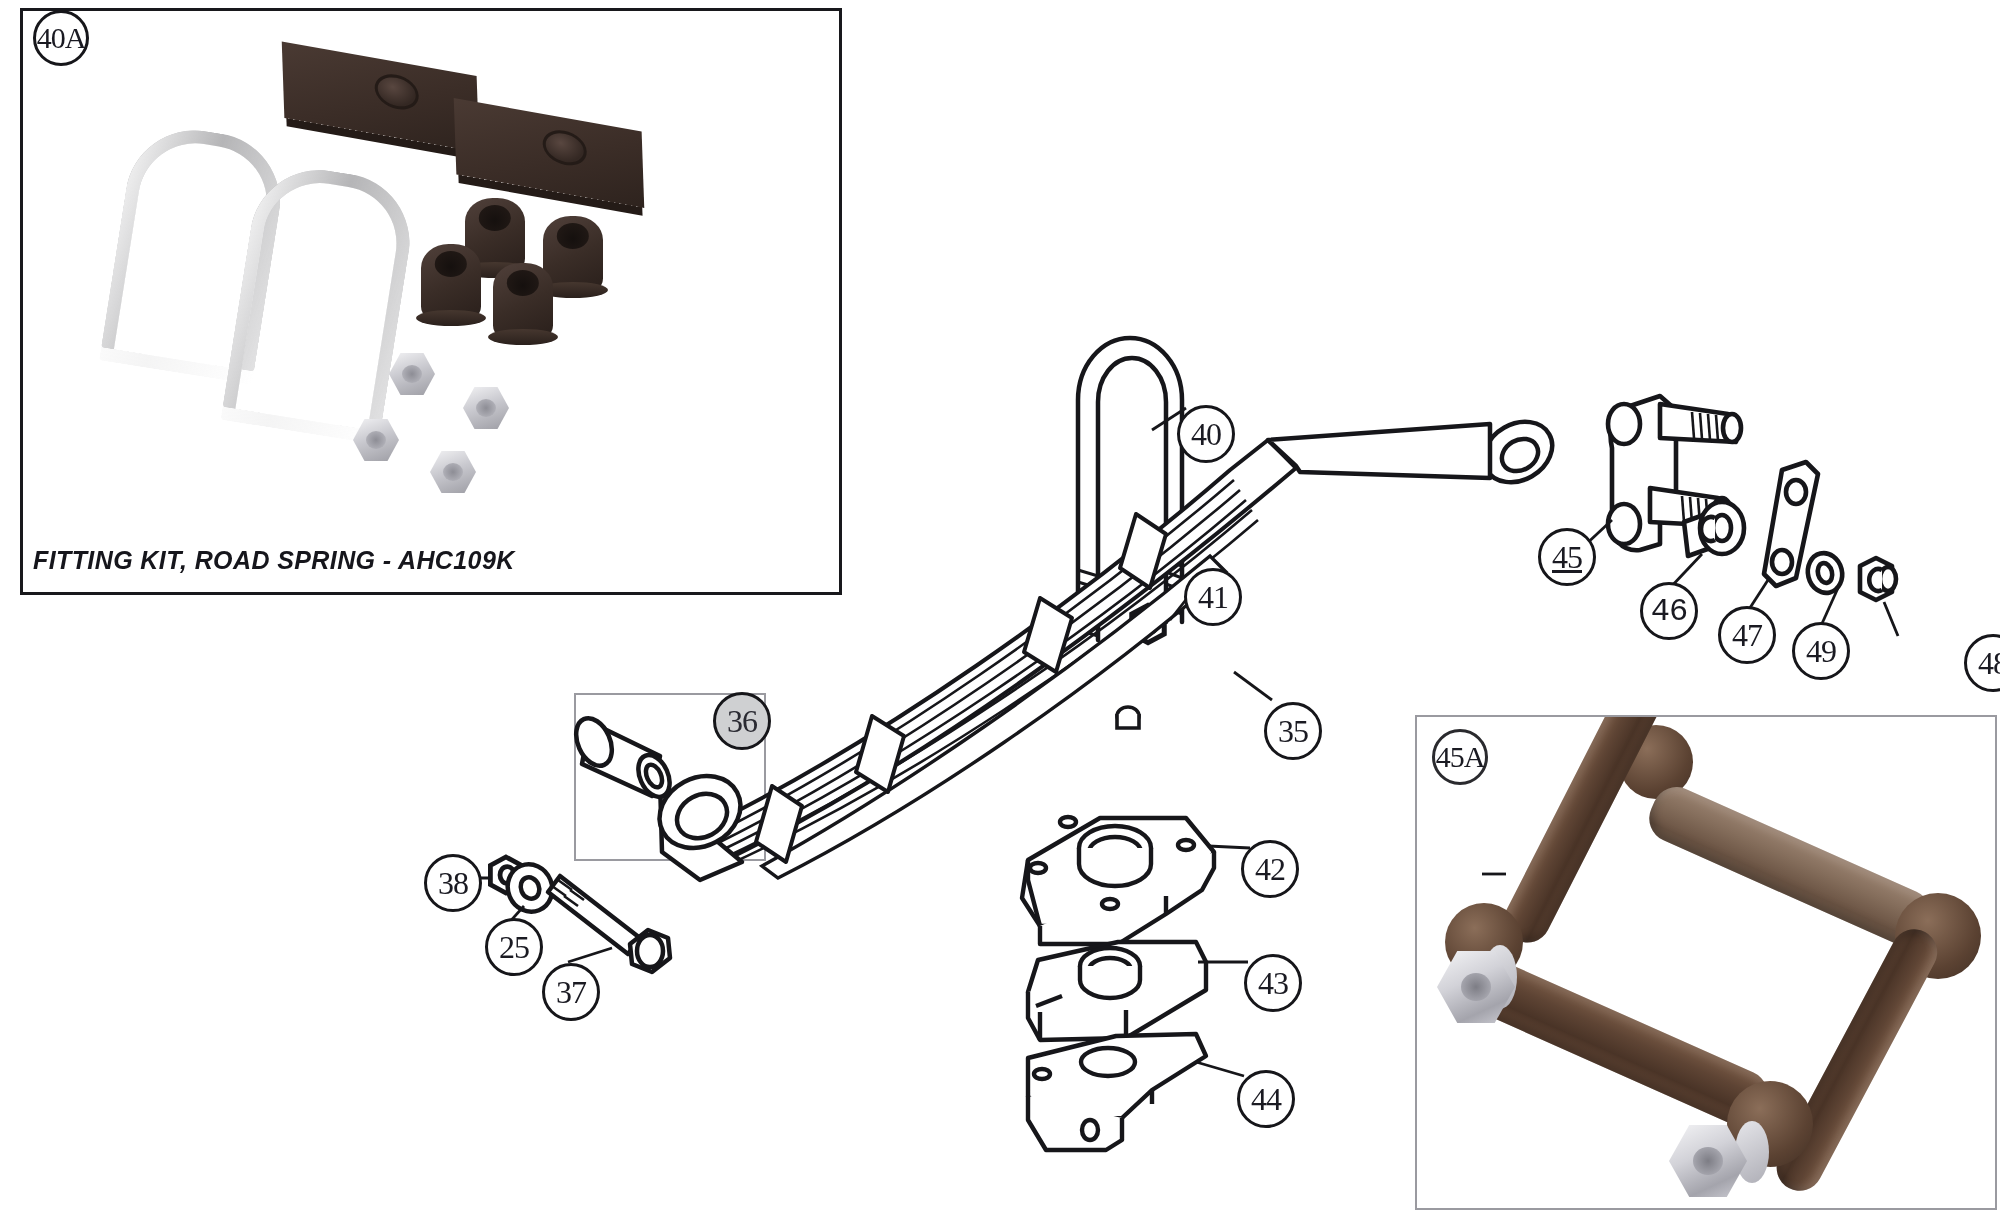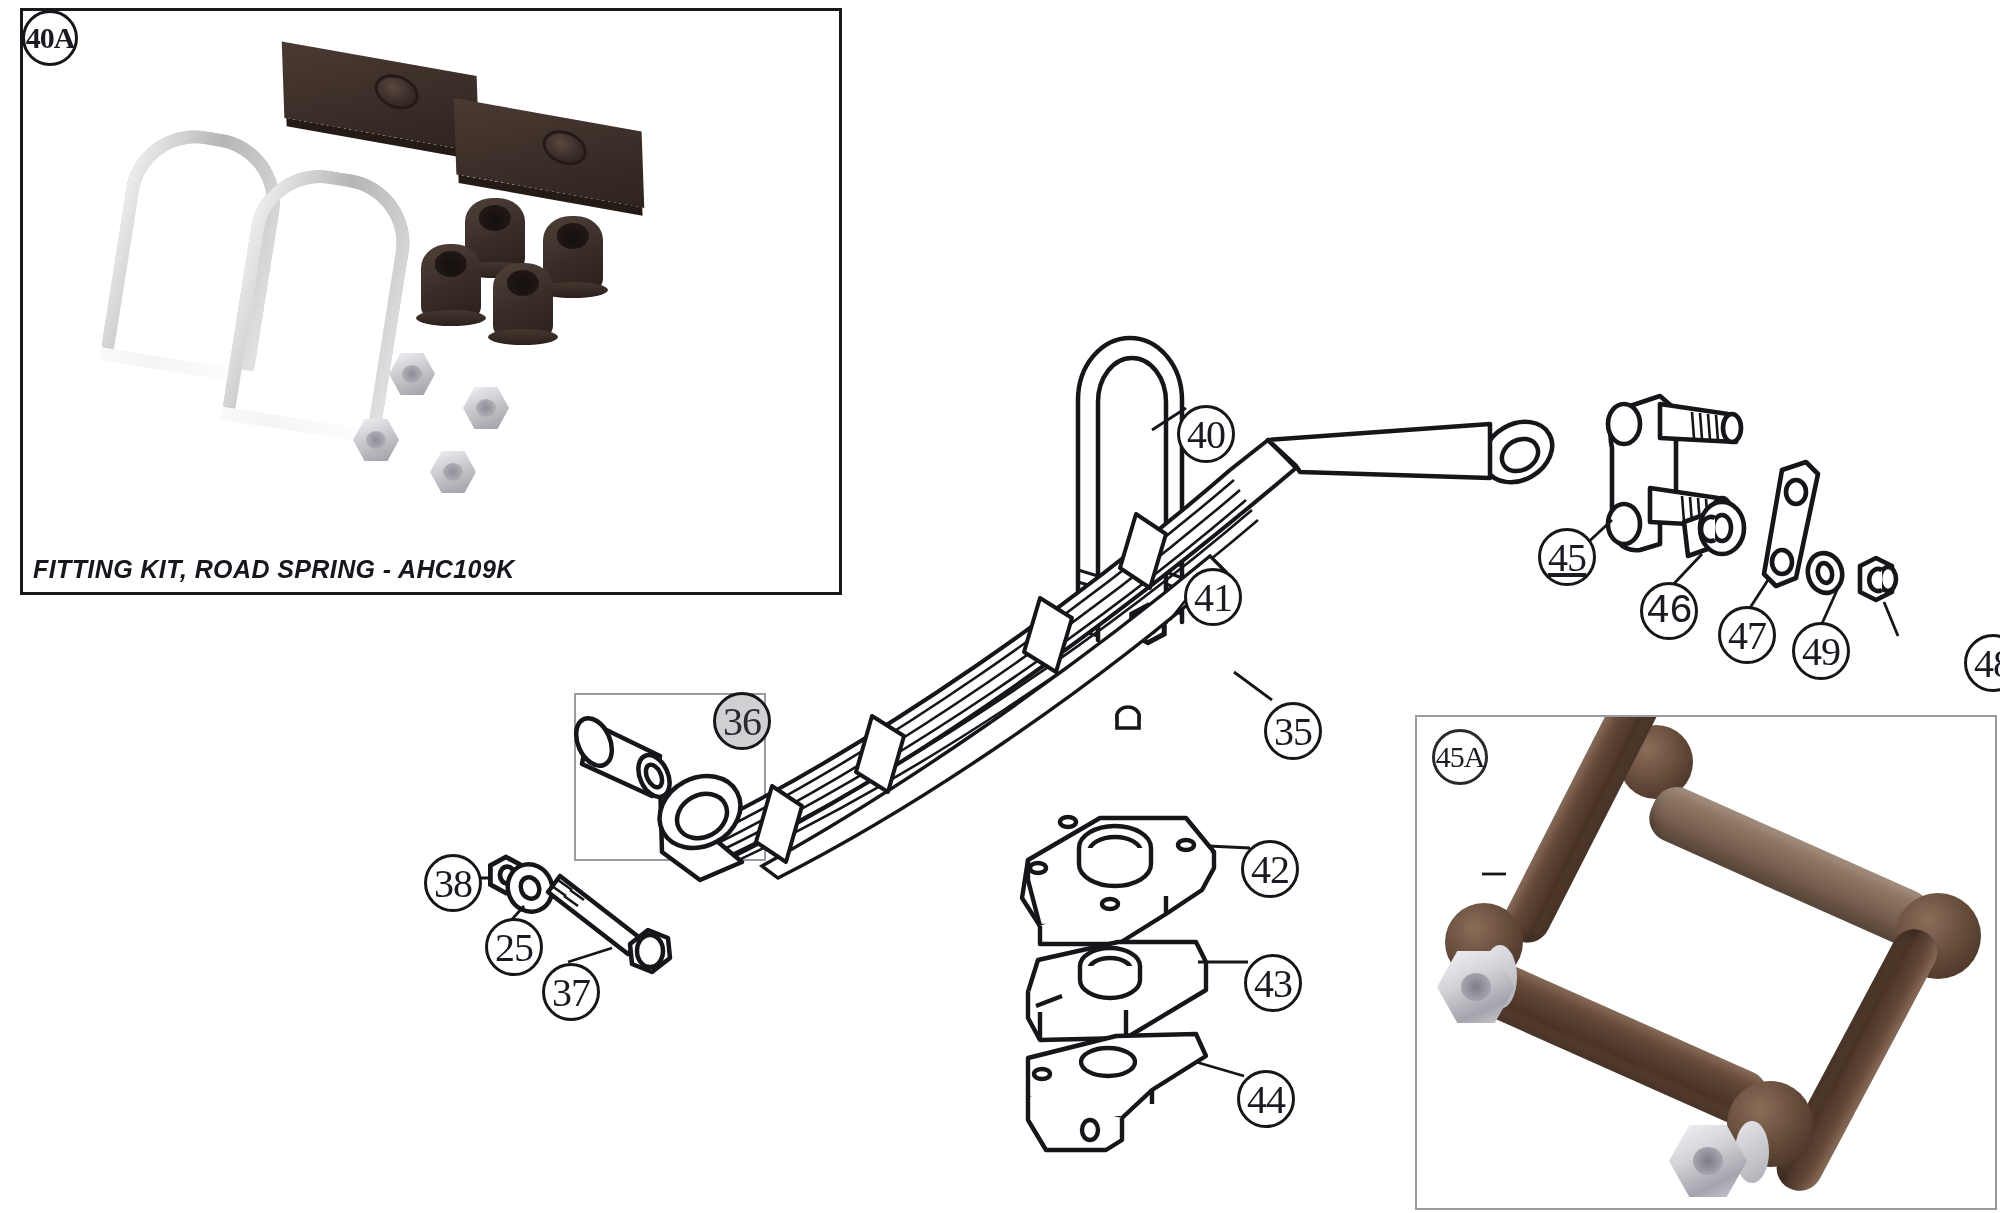--- a/index.html
+++ b/index.html
@@ -17,21 +17,21 @@
 
   
   .callout {
     position: absolute;
     width: 58px; height: 58px;
     border-radius: 50%;
     border: 3px solid #16161a;
     background: #ffffff;
     display: flex; align-items: center; justify-content: center;
     font-family: "Liberation Serif", serif;
-    font-size: 40px;
+    font-size: 32px;
     font-weight: 400;
     color: #1a1a22;
     letter-spacing: -1px;
     z-index: 40;
   }
   .callout.shaded { background: #cfd0d2; color:#2a2a32; }
   .callout.box-tag {
     width: 56px; height: 56px;
     font-size: 30px;
     z-index: 60;
@@ -52,21 +52,20 @@
     position:absolute;
     font-family: "Liberation Sans", sans-serif;
     font-weight: bold;
     font-style: italic;
     font-size: 25px;
     letter-spacing: 0.4px;
     color:#16161c;
     line-height: 1.22;
     z-index: 70;
     white-space: pre-line;
-    margin-top: 9px;
   }
   #fitting-caption { left:33px; top:545px; }
   #shackle-caption { left:1815px; top:1098px; font-size:25px; }
 
   
   .ubolt-photo {
     position:absolute;
     border-radius: 70px 70px 4px 4px;
     border: 13px solid #b9b9bb;
     border-bottom: none;
@@ -209,21 +208,21 @@
         <div class="inner"></div>
       </div>
     <div class="nut-photo" style="left:330px; top:408px;">
         <div class="inner"></div>
       </div>
     <div class="nut-photo" style="left:407px; top:440px;">
         <div class="inner"></div>
       </div>
   </div>
 
-  <div class="callout box-tag" id="tag-40A" style="left:22px; top:10px;font-weight:bold;">40A</div>
+  <div class="callout box-tag" id="tag-40A" style="left:33px; top:10px;">40A</div>
 
   <div class="kit-caption" id="fitting-caption">FITTING KIT, ROAD SPRING - AHC109K</div>
 
   <div class="photo-box" id="shackle-kit-box">
 
     <div class="shk-eye" style="left:202px; top:8px; width:74px; height:74px;"></div>
     <div class="shk-bar lit" style="left:236px; top:60px; width:300px; height:56px; transform:rotate(24deg); transform-origin:0 50%;"></div>
     <div class="shk-eye" style="left:478px; top:176px; width:86px; height:86px;"></div>
 
     <div class="shk-bar" style="left:508px; top:192px; width:290px; height:46px; transform:rotate(118deg); transform-origin:0 50%;"></div>

